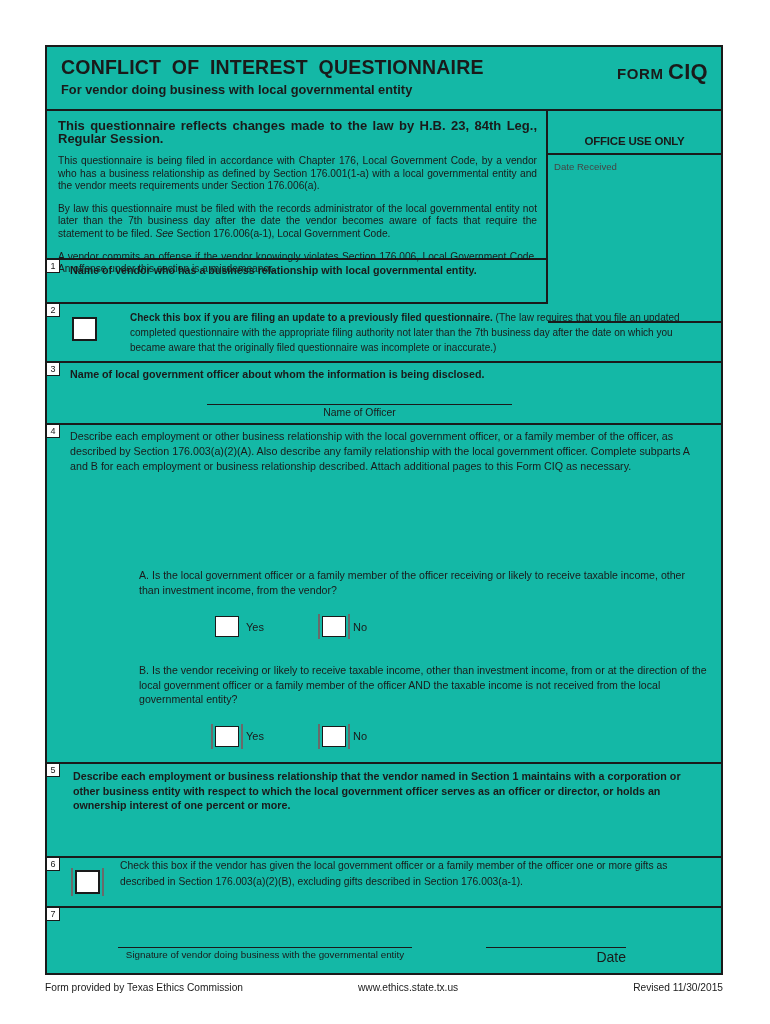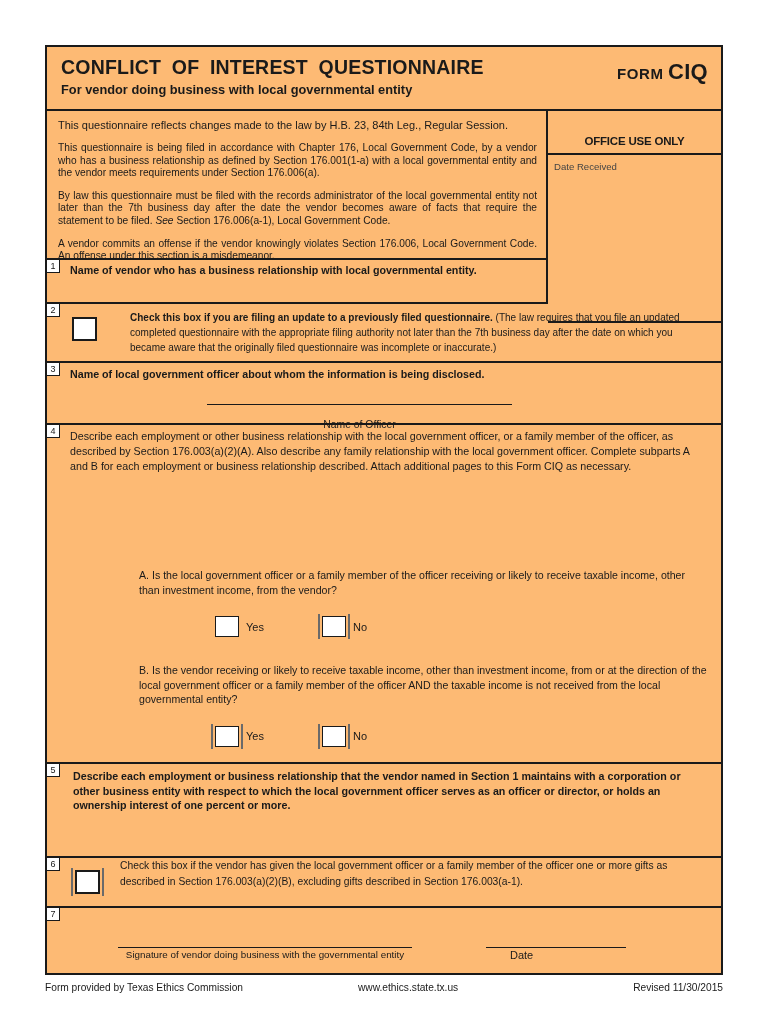--- a/index.html
+++ b/index.html
@@ -26,21 +26,21 @@
 
   
   .form-frame {
     position: absolute;
     left: 45px;
     top: 45px;
     width: 678px;
     height: 930px;
     border: 2px solid #1a1a1a;
     box-sizing: border-box;
-    background: #fdba74;
+    background: #14b8a6;
   }
 
   
   .header-band {
     position: relative;
     height: 64px;
     border-bottom: 2px solid #1a1a1a;
     box-sizing: border-box;
     padding: 9px 12px 0 14px;
   }
@@ -86,22 +86,22 @@
     position: absolute;
     left: 0; top: 0;
     width: 501px;
     height: 149px;
     box-sizing: border-box;
     border-right: 2px solid #1a1a1a;
     border-bottom: 2px solid #1a1a1a;
     padding: 8px 9px 0 11px;
   }
   .intro-bold {
-    font-size: 11px;
-    font-weight: normal;
+    font-size: 13px;
+    font-weight: bold;
     line-height: 13px;
     text-align: justify;
     margin: 0 0 10px 0;
   }
   .intro-p {
     font-size: 10.2px;
     line-height: 12.6px;
     text-align: justify;
     margin: 0 0 10px 0;
   }
@@ -199,21 +199,21 @@
   .officer-line {
     position: absolute;
     left: 160px;
     top: 41px;
     width: 305px;
     border-top: 1.5px solid #1a1a1a;
   }
   .officer-cap {
     position: absolute;
     left: 160px;
-    top: 56px;
+    top: 44px;
     width: 305px;
     text-align: center;
     font-size: 10.4px;
     font-weight: normal;
   }
 
   
   .sec4 { height: 339px; }
   .sec4 .sec4-head {
     padding: 4px 14px 0 23px;
@@ -322,25 +322,25 @@
   }
   .date-line {
     position: absolute;
     left: 439px;
     top: 39px;
     width: 140px;
     border-top: 1.5px solid #1a1a1a;
   }
   .date-cap {
     position: absolute;
-    left: 463px;
+    left: 439px;
     top: 41px;
     width: 140px;
-    text-align: left;
-    font-size: 11px;
+    text-align: right;
+    font-size: 14px;
     font-weight: normal;
   }
 
   
   .footer {
     position: absolute;
     left: 45px;
     top: 982px;
     width: 678px;
     height: 16px;

